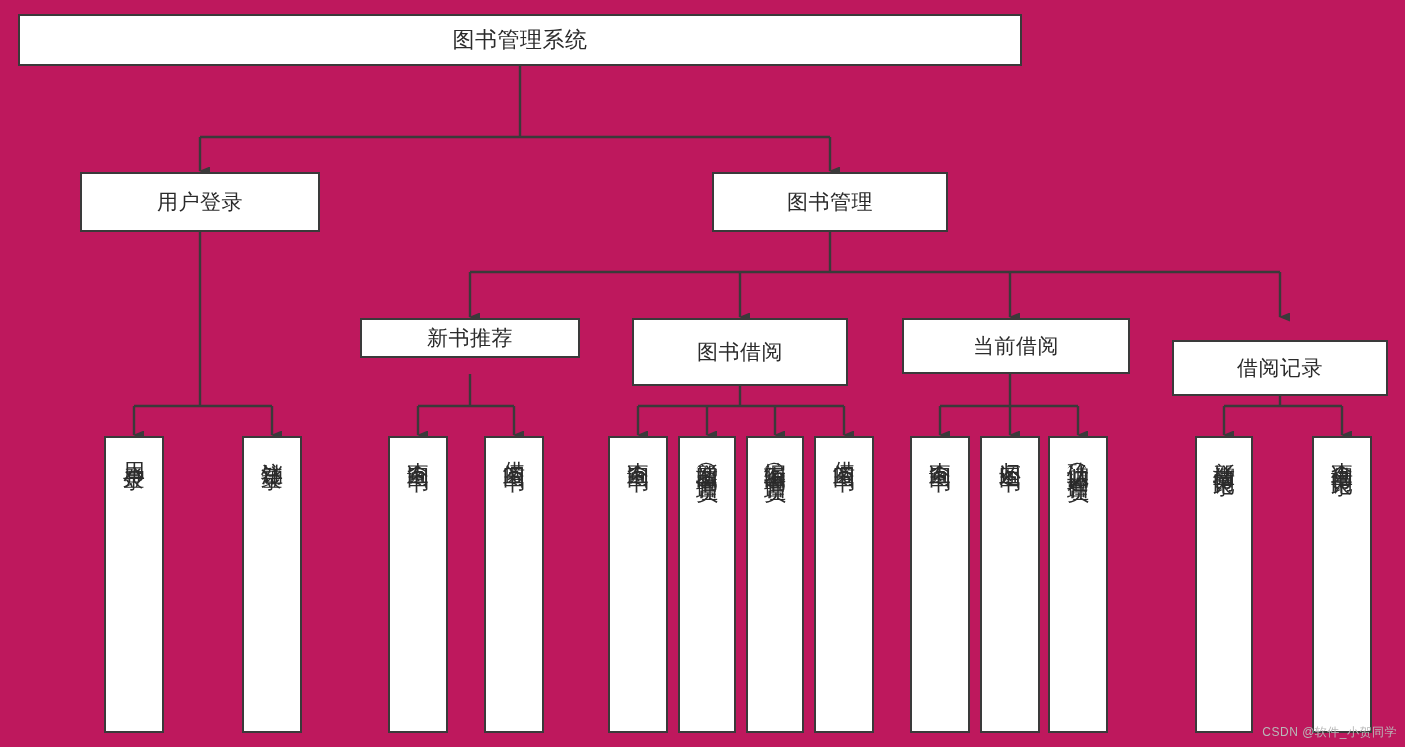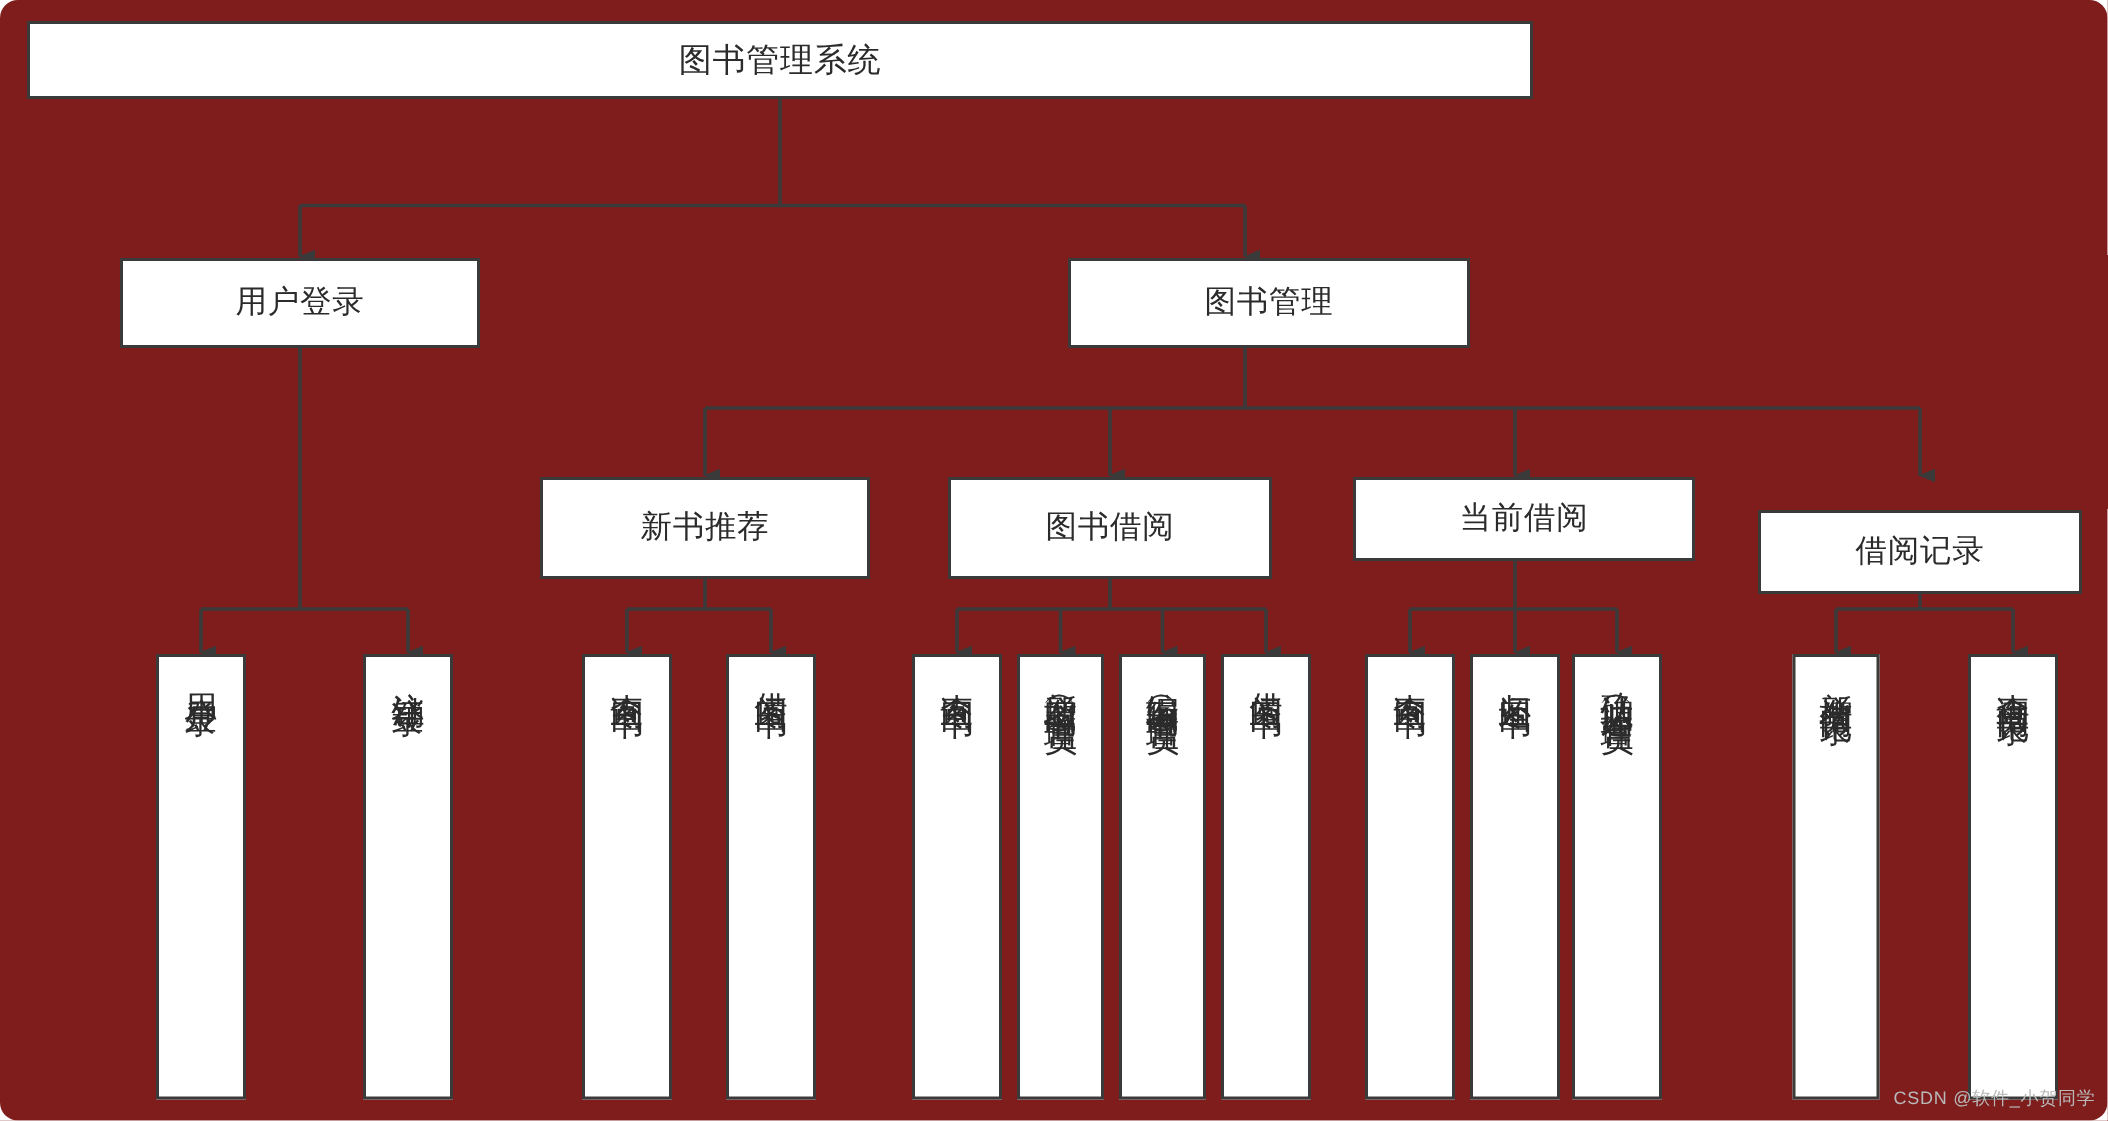--- a/index.html
+++ b/index.html
@@ -5,23 +5,22 @@
 <style>
   html,body{margin:0;padding:0;background:#ffffff;}
   body{
     font-family:"Liberation Sans","DejaVu Sans",sans-serif;
     -webkit-font-smoothing:antialiased;
   }
   #canvas{
     position:relative;
     width:1405px;
     height:747px;
-    background:#7f1d1d;
+    background:#be185d;
     overflow:hidden;
-    border-radius:12px;
   }
   #wires{
     position:absolute;
     left:0; top:0;
     width:1405px;
     height:747px;
   }
   .node{
     position:absolute;
     box-sizing:border-box;
@@ -117,24 +116,24 @@
       </g>
   </svg>
 
   <div id="nodes-layer">
       <div class="node horiz root" style="left: 18px; top: 14px; width: 1004px; height: 52px;">
         <span class="label">图书管理系统</span>
       </div>
       <div class="node horiz" style="left: 80px; top: 172px; width: 240px; height: 60px;">
         <span class="label">用户登录</span>
       </div>
-      <div class="node horiz" style="left: 712px; top: 172px; width: 268px; height: 60px;">
+      <div class="node horiz" style="left: 712px; top: 172px; width: 236px; height: 60px;">
         <span class="label">图书管理</span>
       </div>
-      <div class="node horiz" style="left: 360px; top: 318px; width: 220px; height: 68px;">
+      <div class="node horiz" style="left: 360px; top: 318px; width: 220px; height: 40px;">
         <span class="label">新书推荐</span>
       </div>
       <div class="node horiz" style="left: 632px; top: 318px; width: 216px; height: 68px;">
         <span class="label">图书借阅</span>
       </div>
       <div class="node horiz" style="left: 902px; top: 318px; width: 228px; height: 56px;">
         <span class="label">当前借阅</span>
       </div>
       <div class="node horiz" style="left: 1172px; top: 318px; width: 216px; height: 56px; margin-top: 22px;">
         <span class="label">借阅记录</span>

